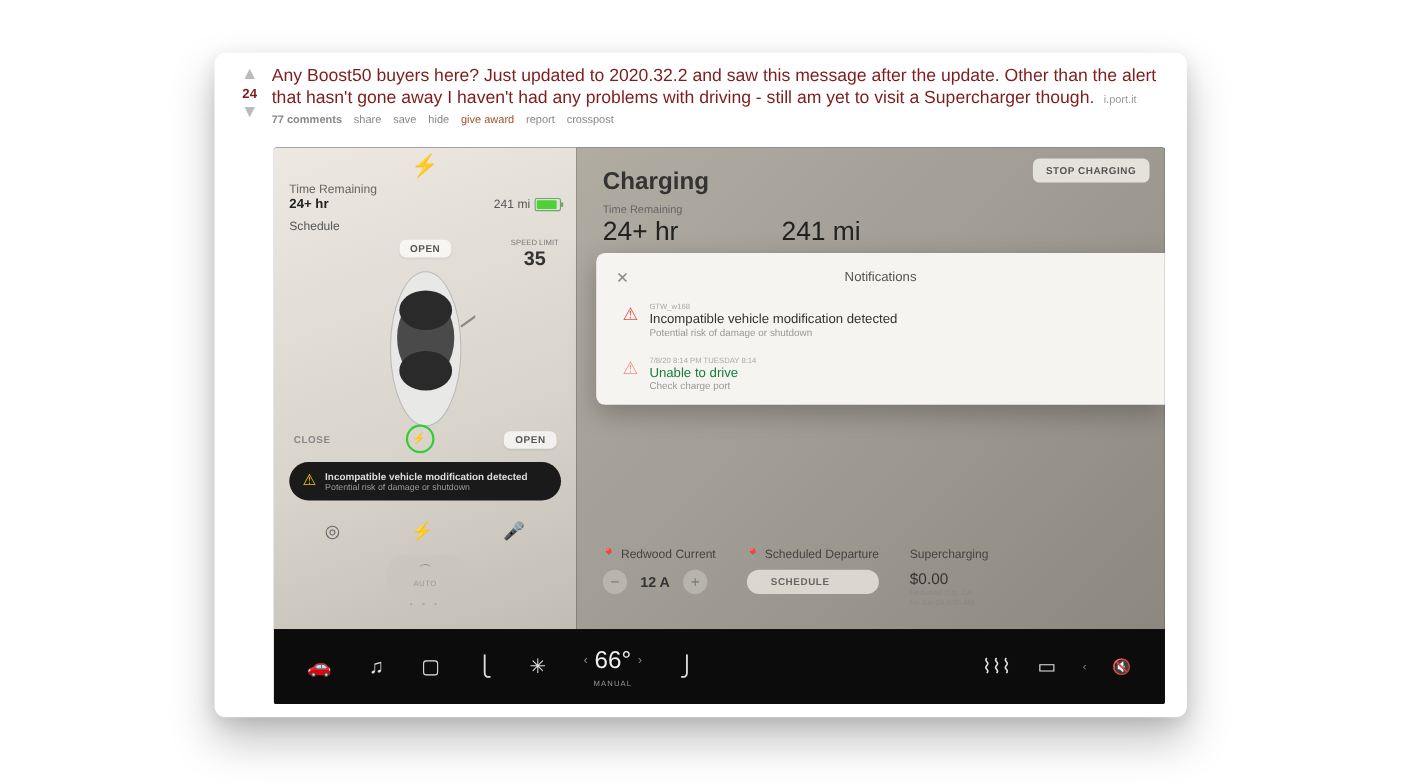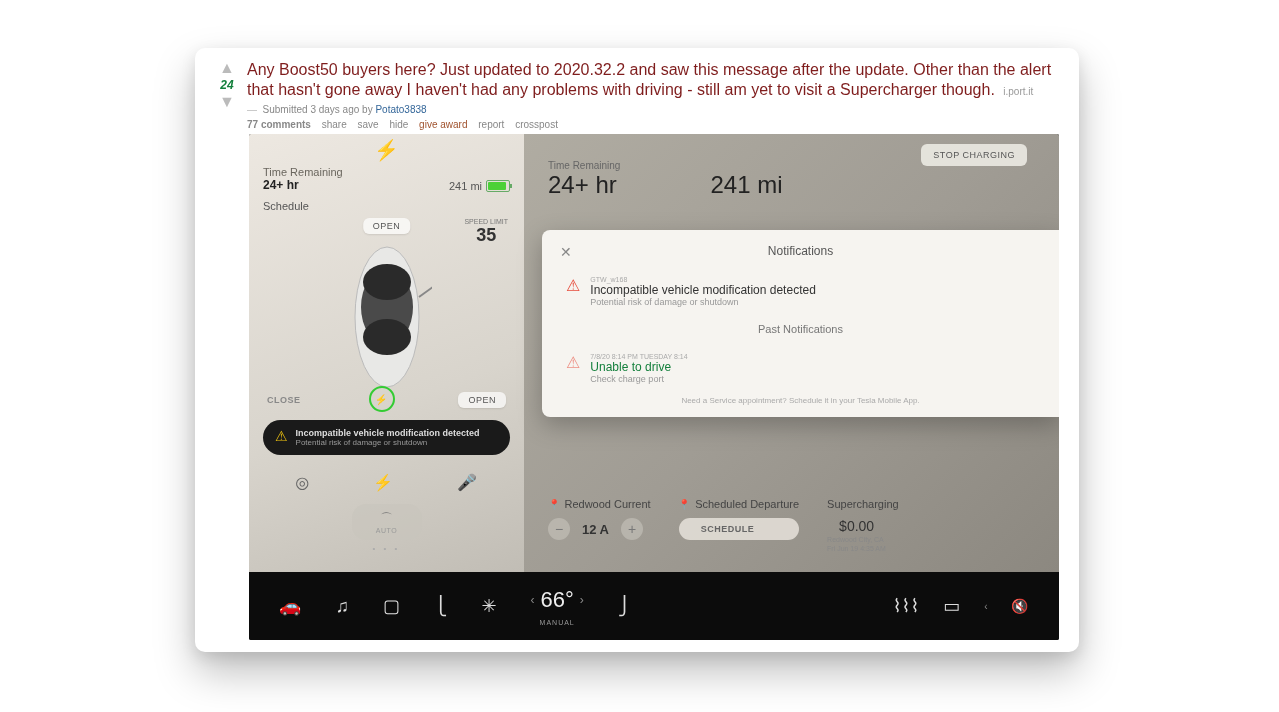--- a/index.html
+++ b/index.html
@@ -9,21 +9,21 @@
     left: 195px; top: 48px;
     width: 884px; height: 604px;
     background: #fff;
     border-radius: 10px;
     box-shadow: 0 20px 40px rgba(0,0,0,0.25), 0 5px 15px rgba(0,0,0,0.1);
     overflow: hidden;
   }
   .post-header { padding: 12px 12px 6px 12px; display: flex; }
   .vote-col { width: 40px; text-align: center; font-size: 12px; color: #888; }
   .vote-up, .vote-down { font-size: 16px; color: #bbb; cursor: pointer; line-height: 1; }
-  .vote-score { font-weight: bold; color: #15803d; margin: 2px 0; font-style: italic; }
+  .vote-score { font-weight: bold; color: #7f1d1d; margin: 2px 0; }
   .post-main { flex: 1; }
   .post-title { font-size: 16px; color: #369; line-height: 1.25; }
   .post-title-link { color: #7f1d1d; text-decoration: none; }
   .post-domain { font-size: 10px; color: #999; margin-left: 4px; }
   .post-sub { font-size: 10px; color: #888; margin-top: 4px; }
   .post-sub a { color: #369; text-decoration: none; }
   .post-actions { font-size: 10px; margin-top: 4px; }
   .post-actions span, .post-actions a { margin-right: 8px; cursor: pointer; }
   .comments { color: #888; font-weight: bold; }
   .give-award { color: #a0522d; }
@@ -56,21 +56,21 @@
   .tr-label { color: #6a665e; }
   .tr-val { font-weight: bold; color: #222; font-size: 12px; }
   .range { display: flex; align-items: center; gap: 4px; color: #555; font-size: 11px; }
   .battery { width: 24px; height: 12px; border: 1px solid #6a6; border-radius: 2px; position: relative; }
   .battery::after { content: ''; position: absolute; right: -3px; top: 3px; width: 2px; height: 4px; background: #6a6; }
   .battery-fill { position: absolute; left: 1px; top: 1px; bottom: 1px; width: 80%; background: #4cd137; border-radius: 1px; }
   .car-name { font-size: 11px; color: #555; margin-top: 8px; }
   .car-area { position: relative; height: 200px; margin-top: 6px; }
   .open-btn {
     background: rgba(255,255,255,0.7); border-radius: 6px; padding: 3px 10px;
-    font-size: 9px; font-weight: normal; color: #555; letter-spacing: 0.5px;
+    font-size: 9px; font-weight: bold; color: #555; letter-spacing: 0.5px;
     box-shadow: 0 1px 2px rgba(0,0,0,0.1);
   }
   .open-top { position: absolute; top: 0; left: 50%; transform: translateX(-50%); }
   .speed-limit { position: absolute; top: 0; right: 2px; text-align: center; font-size: 7px; color: #777; }
   .speed-limit .num { font-size: 18px; font-weight: bold; color: #333; display: block; }
   .car-svg { position: absolute; top: 24px; left: 50%; transform: translateX(-50%); }
   .door-row { position: absolute; bottom: 10px; width: 100%; display: flex; justify-content: space-between; align-items: center; padding: 0 4px; }
   .side-btn { font-size: 9px; font-weight: bold; color: #888; letter-spacing: 0.5px; }
   .green-circle { width: 26px; height: 26px; border: 2px solid #3c3; border-radius: 50%; position: absolute; left: 48%; transform: translateX(-50%); bottom: 6px; display:flex; align-items:center; justify-content:center; }
   .green-circle::after { content: '⚡'; color: #3c3; font-size: 10px; }
@@ -88,23 +88,23 @@
   .auto-pill .lbl { font-size: 7px; color: #999; letter-spacing: 0.5px; }
   .dots { text-align: center; margin-top: 4px; color: #aaa; font-size: 8px; letter-spacing: 3px; }
 
   
   .right-panel {
     flex: 1; position: relative;
     background: linear-gradient(135deg, #b0aca2 0%, #a09c94 50%, #8c8880 100%);
     padding: 18px 24px;
   }
   .stop-btn {
-    position: absolute; top: 10px; right: 32px;
+    position: absolute; top: 10px; right: 14px;
     background: rgba(240,238,232,0.85); border-radius: 6px; padding: 6px 12px;
-    font-size: 9px; font-weight: 400; color: #555; letter-spacing: 0.5px;
+    font-size: 9px; font-weight: 700; color: #555; letter-spacing: 0.5px;
   }
   .charging-title { font-size: 22px; font-weight: 600; color: #333; }
   .charging-stats { display: flex; gap: 90px; margin-top: 8px; }
   .stat-label { font-size: 10px; color: #666; }
   .stat-val { font-size: 24px; font-weight: 500; color: #222; }
 
   .notif-panel {
     position: absolute; left: 18px; right: 0px; top: 96px;
     background: #f6f4f0; border-radius: 8px 0 0 8px;
     box-shadow: 0 8px 24px rgba(0,0,0,0.25);
@@ -123,21 +123,21 @@
   .charge-row {
     position: absolute; left: 24px; right: 24px; bottom: 20px;
     display: flex; gap: 28px; align-items: flex-start;
   }
   .charge-col .hdr { font-size: 11px; color: #444; display: flex; align-items: center; gap: 4px; }
   .hdr .pin { font-size: 10px; color: #666; }
   .amp-row { display: flex; align-items: center; gap: 12px; margin-top: 8px; }
   .circle-btn { width: 22px; height: 22px; border-radius: 50%; background: rgba(200,196,188,0.6); color: #777; display: flex; align-items: center; justify-content: center; font-size: 14px; }
   .amp-val { font-size: 13px; font-weight: 600; color: #333; }
   .sched-btn { margin-top: 8px; background: rgba(230,226,218,0.85); border-radius: 16px; padding: 6px 22px; font-size: 9px; font-weight: 600; color: #666; letter-spacing: 0.5px; }
-  .sc-price { font-size: 14px; font-weight: 500; color: #333; margin-top: 8px; margin-left: 12px; }
+  .sc-price { font-size: 14px; font-weight: 500; color: #333; margin-top: 8px; }
   .sc-meta { font-size: 7px; color: #888; margin-top: 2px; }
 
   
   .bottom-bar {
     position: absolute; left: 0; right: 0; bottom: 0; height: 68px;
     background: #0c0c0c; display: flex; align-items: center;
     padding: 0 30px; gap: 34px; color: #ccc;
   }
   .bicon { font-size: 18px; color: #ddd; }
   .temp-block { display: flex; align-items: center; gap: 6px; flex-direction: column; }
@@ -158,27 +158,20 @@
     <div class="vote-col">
       <div class="vote-up">▲</div>
       <div class="vote-score">24</div>
       <div class="vote-down">▼</div>
     </div>
     <div class="post-main">
       <div class="post-title">
         <a class="post-title-link">Any Boost50 buyers here? Just updated to 2020.32.2 and saw this message after the update. Other than the alert that hasn't gone away I haven't had any problems with driving - still am yet to visit a Supercharger though.</a>
         <span class="post-domain">i.port.it</span>
       </div>
-      <div class="post-sub">
-        <span style="color:#bbb;">—</span>&nbsp;
-        <span>Submitted</span>
-        <span>3 days ago</span>
-        <span>by</span>
-        <a>Potato3838</a>
-      </div>
       <div class="post-actions">
         <span class="comments">77 comments</span>
         <span class="action-link">share</span>
         <span class="action-link">save</span>
         <span class="action-link">hide</span>
         <span class="give-award">give award</span>
         <span class="action-link">report</span>
         <span class="action-link">crosspost</span>
       </div>
     </div>
@@ -238,20 +231,21 @@
         </div>
         <div class="auto-pill">
           <div class="wiper">⌒</div>
           <div class="lbl">AUTO</div>
         </div>
         <div class="dots">• • •</div>
       </div>
 
       <div class="right-panel">
         <div class="stop-btn">STOP CHARGING</div>
+        <div class="charging-title">Charging</div>
         <div class="charging-stats">
           <div>
             <div class="stat-label">Time Remaining</div>
             <div class="stat-val">24+ hr</div>
           </div>
           <div style="align-self:flex-end;">
             <div class="stat-val">241 mi</div>
           </div>
         </div>
 
@@ -261,30 +255,28 @@
             <span>Notifications</span>
           </div>
           <div class="notif-item">
             <span class="warn-tri">⚠</span>
             <div>
               <div class="notif-code">GTW_w168</div>
               <div class="notif-title">Incompatible vehicle modification detected</div>
               <div class="notif-sub">Potential risk of damage or shutdown</div>
             </div>
           </div>
-          <div class="past-label">Past Notifications</div>
           <div class="notif-item">
             <span class="warn-tri" style="opacity:0.6">⚠</span>
             <div>
               <div class="notif-code">7/8/20   8:14 PM   TUESDAY 8:14</div>
               <div class="notif-title" style="color:#15803d">Unable to drive</div>
               <div class="notif-sub">Check charge port</div>
             </div>
           </div>
-          <div class="schedule-note">Need a Service appointment? Schedule it in your Tesla Mobile App.</div>
         </div>
 
         <div class="charge-row">
           <div class="charge-col">
             <div class="hdr">
                 <span class="pin">📍</span>
                 <span>Redwood Current</span>
               </div>
             <div class="amp-row">
               <div class="circle-btn">−</div>

